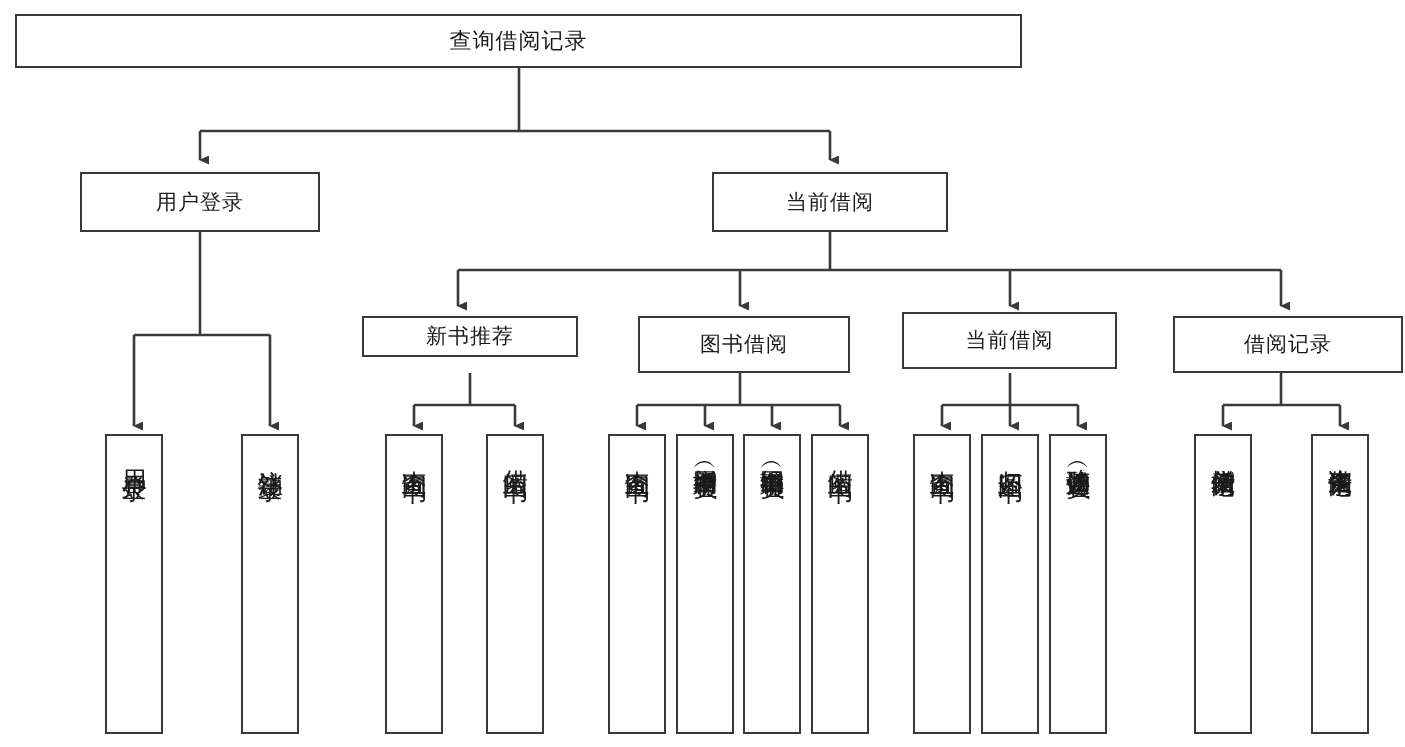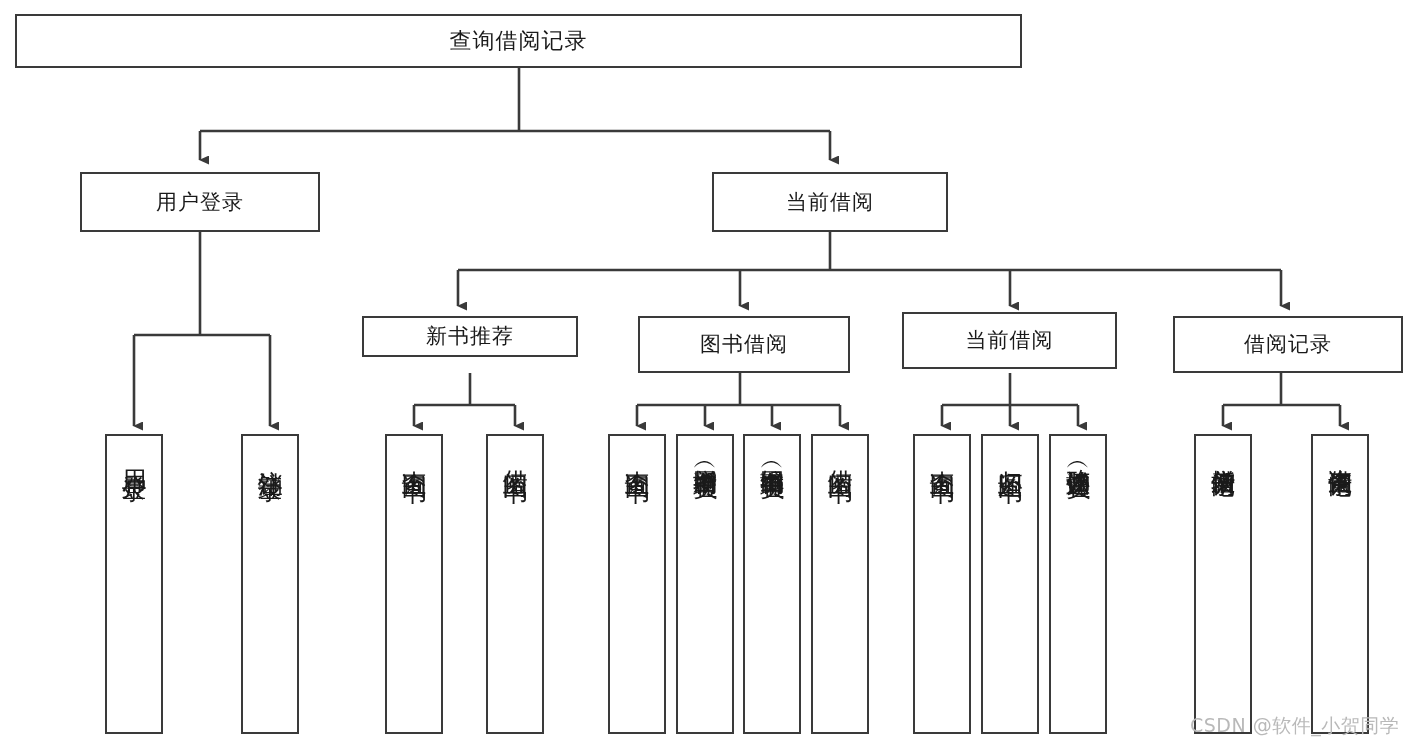--- a/index.html
+++ b/index.html
@@ -193,15 +193,14 @@
     <span class="label">确认归还（管理员）</span>
   </div>
 
   <div class="node v tall" style="left:1194px; top:434px; width:58px; height:300px;">
     <span class="label">新增借阅记录</span>
   </div>
   <div class="node v tall" style="left:1311px; top:434px; width:58px; height:300px;">
     <span class="label">查询借阅记录</span>
   </div>
 
-  <div class="watermark" style="left:1190px; top:713px;">CSDN @软件_小贺同学</div>
 
 </div>
 
 </body></html>

